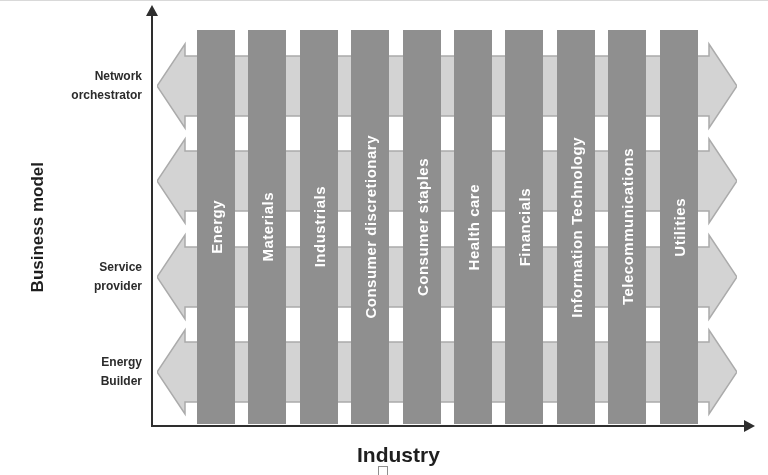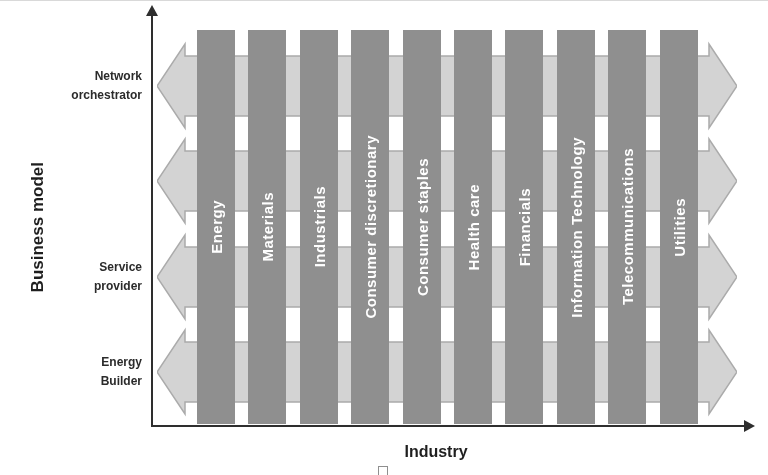--- a/index.html
+++ b/index.html
@@ -27,22 +27,22 @@
   
   .y-title{
     position:absolute;left:28px;top:150px;height:155px;
     display:flex;align-items:center;justify-content:center;
   }
   .y-title span{
     writing-mode:vertical-rl;transform:rotate(180deg);
     font-weight:bold;font-size:17px;color:var(--title_text);white-space:nowrap;
   }
   .x-title{
-    position:absolute;left:366px;top:443px;width:140px;text-align:center;
-    font-weight:bold;font-size:16px;color:var(--title_text);
+    position:absolute;left:357px;top:443px;width:140px;text-align:left;
+    font-weight:bold;font-size:21px;color:var(--title_text);
   }
   
   .row-label{
     position:absolute;left:30px;width:112px;text-align:right;
     font-weight:bold;font-size:12px;line-height:19px;
     color:var(--label_text);white-space:pre-line;
   }
   
   .row-arrow{position:absolute;left:157px;width:580px;height:90px;}
   .row-arrow polygon{

